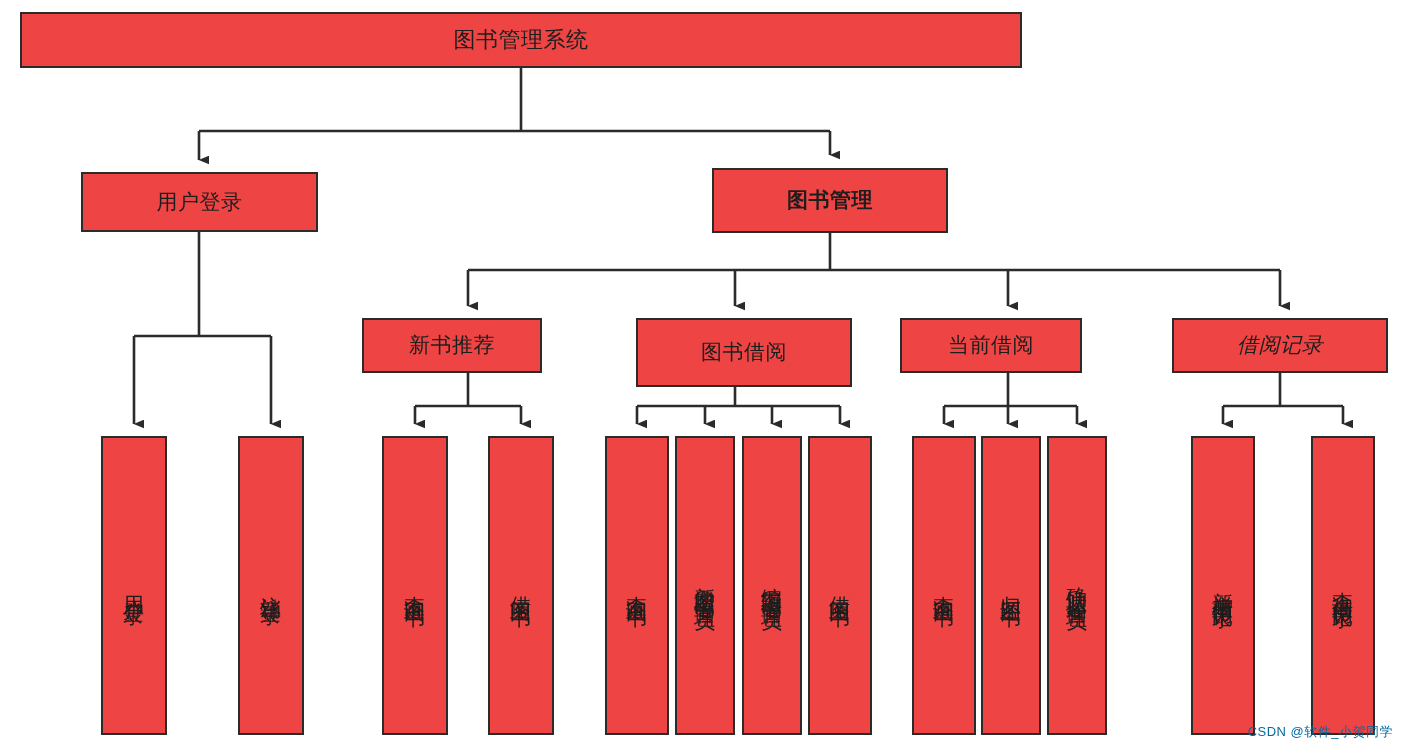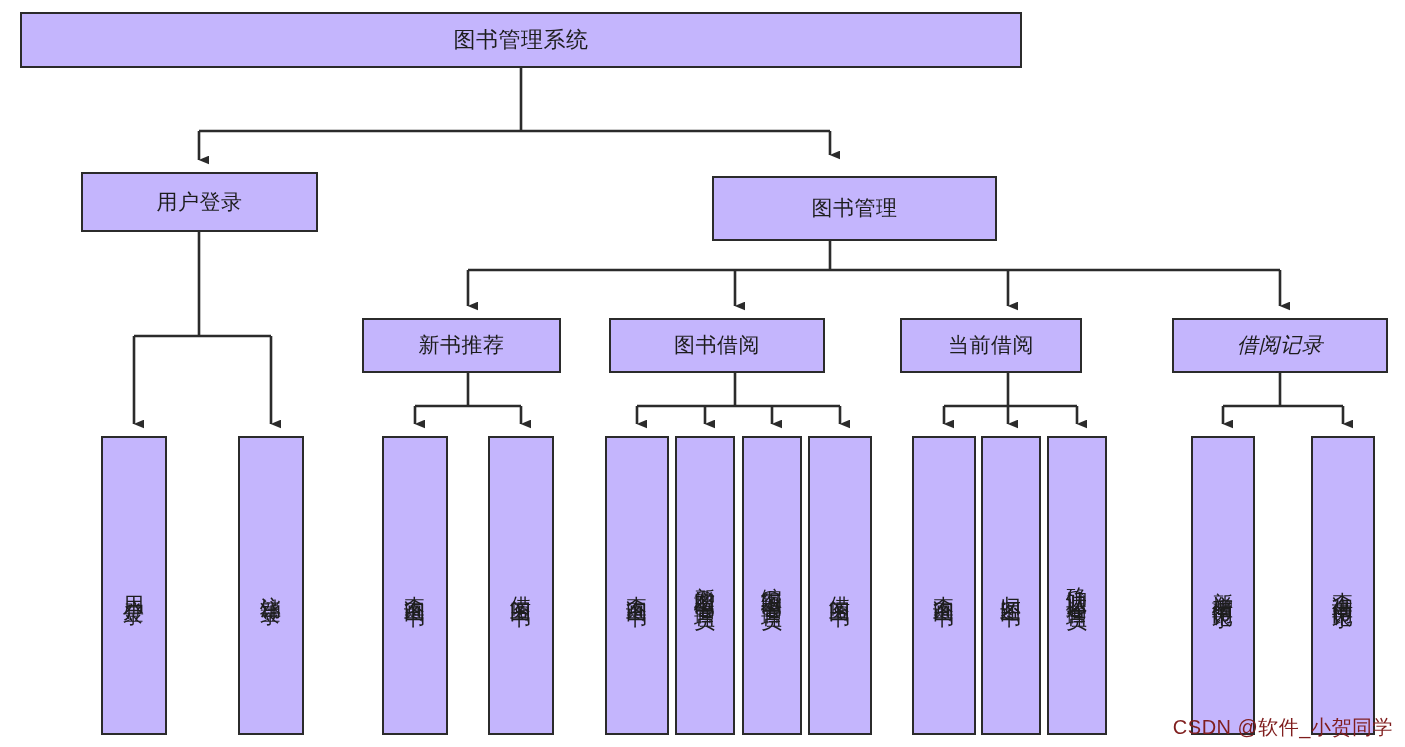--- a/index.html
+++ b/index.html
@@ -22,21 +22,21 @@
     position: absolute;
     left: 0;
     top: 0;
     width: 1405px;
     height: 747px;
     pointer-events: none;
   }
   .node {
     position: absolute;
     box-sizing: border-box;
-    background: #c4b5fd;
+    background: #ef4444;
     border: 2.5px solid #2b2b2b;
     display: flex;
     align-items: center;
     justify-content: center;
     color: #1d1d1d;
   }
   .node .label {
     display: block;
     text-align: center;
     letter-spacing: 0.5px;
@@ -60,22 +60,22 @@
     font-size: 21px;
     letter-spacing: 3.5px;
     line-height: 1.0;
     white-space: nowrap;
     max-height: 100%;
   }
   .watermark {
     position: absolute;
     right: 12px;
     bottom: 6px;
-    font-size: 20px;
-    color: #7f1d1d;
+    font-size: 13px;
+    color: #0369a1;
     letter-spacing: 0.5px;
     white-space: nowrap;
     user-select: none;
   }
 </style>
 </head>
 <body>
 
 <div id="canvas">
 
@@ -129,28 +129,28 @@
     </g>
   </svg>
 
   <div class="node horiz root" style="left:20px; top:12px; width:1002px; height:56px;">
     <span class="label">图书管理系统</span>
   </div>
 
   <div class="node horiz" style="left:81px; top:172px; width:237px; height:60px;">
     <span class="label">用户登录</span>
   </div>
-  <div class="node horiz" style="left:712px; top:176px; width:285px; height:65px;">
+  <div class="node horiz" style="left:712px; top:168px; width:236px; height:65px;font-weight:bold;">
     <span class="label">图书管理</span>
   </div>
 
-  <div class="node horiz" style="left:362px; top:318px; width:199px; height:55px;">
+  <div class="node horiz" style="left:362px; top:318px; width:180px; height:55px;">
     <span class="label">新书推荐</span>
   </div>
-  <div class="node horiz" style="left:609px; top:318px; width:216px; height:55px;">
+  <div class="node horiz" style="left:636px; top:318px; width:216px; height:69px;">
     <span class="label">图书借阅</span>
   </div>
   <div class="node horiz" style="left:900px; top:318px; width:182px; height:55px;">
     <span class="label">当前借阅</span>
   </div>
   <div class="node horiz" style="left:1172px; top:318px; width:216px; height:55px;font-style:italic;">
     <span class="label">借阅记录</span>
   </div>
 
   <div class="node vert" style="left:101px; top:436px; width:66px; height:299px;">

